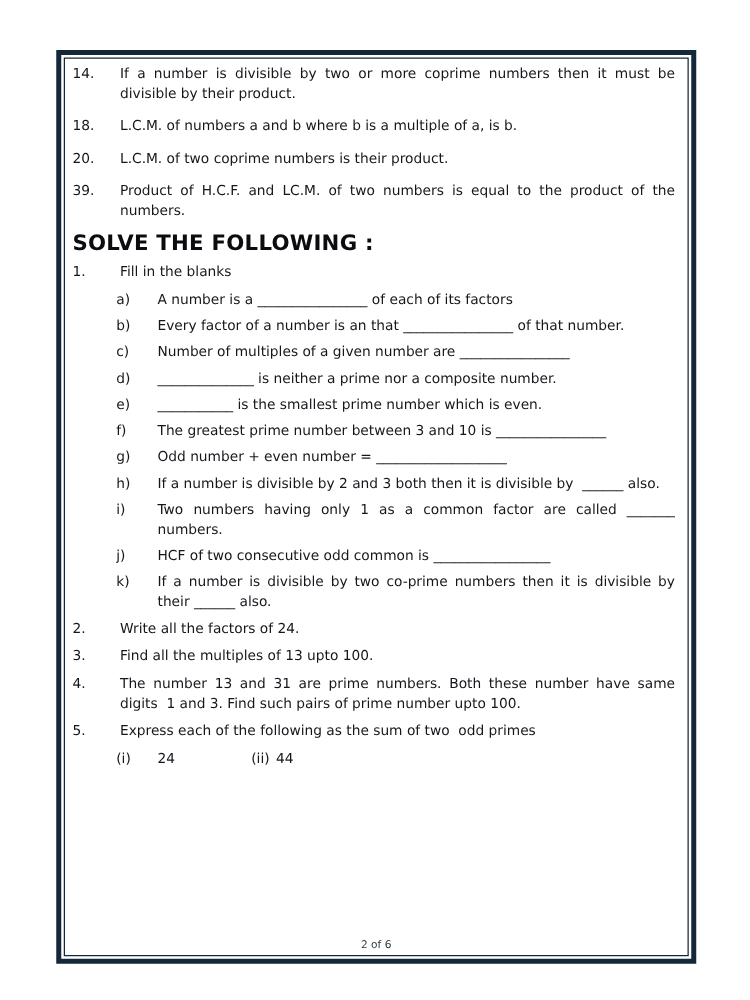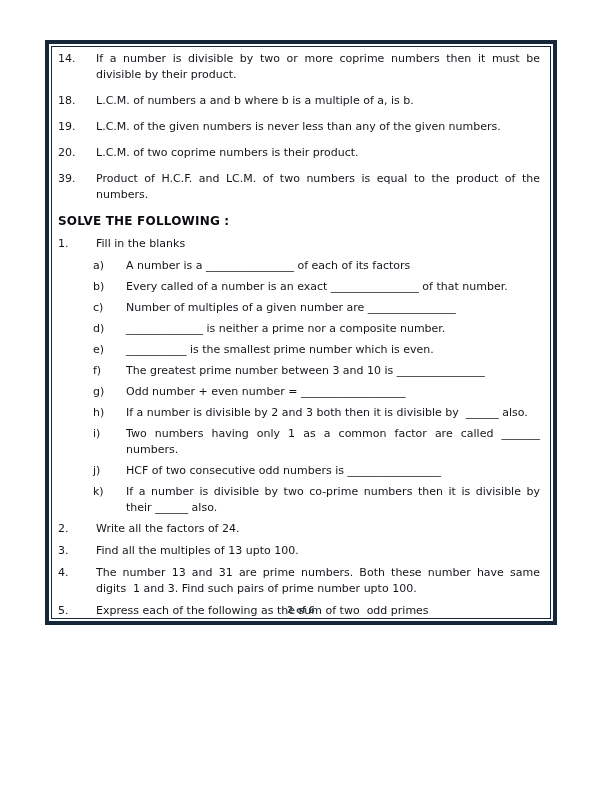--- a/index.html
+++ b/index.html
@@ -14,21 +14,21 @@
     font-family: "DejaVu Sans", "Liberation Sans", sans-serif;
     font-size: 11px;
     line-height: 16px;
     color: #15151c;
   }
   .frame {
     position: absolute;
     left: 45px;
     top: 40px;
     width: 512px;
-    height: 585px;
+    height: 731px;
     border: 4px solid #152839;
     box-sizing: border-box;
     background: #ffffff;
   }
   .frame-inner {
     position: absolute;
     top: 2px;
     left: 2px;
     right: 2px;
     bottom: 2px;
@@ -45,21 +45,21 @@
     width: 38px;
     flex: none;
   }
   .stmt-text {
     flex: 1;
     text-align: justify;
     white-space: pre-wrap;
   }
   .heading {
     font-weight: bold;
-    font-size: 12px;
+    font-size: 17px;
     letter-spacing: 0.2px;
     color: #0b0b10;
     margin: 0 0 7px 0;
   }
   .prob {
     display: flex;
     margin-bottom: 6px;
   }
   .prob-num {
     width: 38px;
@@ -104,63 +104,58 @@
   }
   .footer {
     position: absolute;
     left: 0;
     right: 0;
     bottom: 3px;
     text-align: center;
     font-size: 8.5px;
     line-height: 10px;
     color: #2e3b47;
-    font-weight: bold;
   }
 </style>
 </head>
 <body>
 
 <div class="frame">
   <div class="frame-inner">
 
     <div class="stmt">
       <span class="stmt-num">14.</span>
       <span class="stmt-text">If a number is divisible by two or more coprime numbers then it must be divisible by their product.</span>
     </div>
     <div class="stmt">
       <span class="stmt-num">18.</span>
       <span class="stmt-text">L.C.M. of numbers a and b where b is a multiple of a, is b.</span>
     </div>
     <div class="stmt">
-      <span class="stmt-num">19.</span>
-      <span class="stmt-text">L.C.M. of the given numbers is never less than any of the given numbers.</span>
-    </div>
-    <div class="stmt">
       <span class="stmt-num">20.</span>
       <span class="stmt-text">L.C.M. of two coprime numbers is their product.</span>
     </div>
     <div class="stmt">
       <span class="stmt-num">39.</span>
       <span class="stmt-text">Product of H.C.F. and LC.M. of two numbers is equal to the product of the numbers.</span>
     </div>
 
     <div class="heading">SOLVE THE FOLLOWING :</div>
 
     <div class="prob">
       <span class="prob-num">1.</span>
       <span class="prob-text">Fill in the blanks</span>
     </div>
     <div class="sub">
       <span class="sub-letter">a)</span>
       <span class="sub-text">A number is a ________________ of each of its factors</span>
     </div>
     <div class="sub">
       <span class="sub-letter">b)</span>
-      <span class="sub-text">Every called of a number is an exact ________________ of that number.</span>
+      <span class="sub-text">Every factor of a number is an that ________________ of that number.</span>
     </div>
     <div class="sub">
       <span class="sub-letter">c)</span>
       <span class="sub-text">Number of multiples of a given number are ________________</span>
     </div>
     <div class="sub">
       <span class="sub-letter">d)</span>
       <span class="sub-text">______________ is neither a prime nor a composite number.</span>
     </div>
     <div class="sub">
@@ -178,21 +173,21 @@
     <div class="sub">
       <span class="sub-letter">h)</span>
       <span class="sub-text">If a number is divisible by 2 and 3 both then it is divisible by  ______ also.</span>
     </div>
     <div class="sub">
       <span class="sub-letter">i)</span>
       <span class="sub-text">Two numbers having only 1 as a common factor are called _______ numbers.</span>
     </div>
     <div class="sub">
       <span class="sub-letter">j)</span>
-      <span class="sub-text">HCF of two consecutive odd numbers is _________________</span>
+      <span class="sub-text">HCF of two consecutive odd common is _________________</span>
     </div>
     <div class="sub">
       <span class="sub-letter">k)</span>
       <span class="sub-text">If a number is divisible by two co-prime numbers then it is divisible by their ______ also.</span>
     </div>
 
     <div class="prob">
       <span class="prob-num">2.</span>
       <span class="prob-text">Write all the factors of 24.</span>
     </div>

